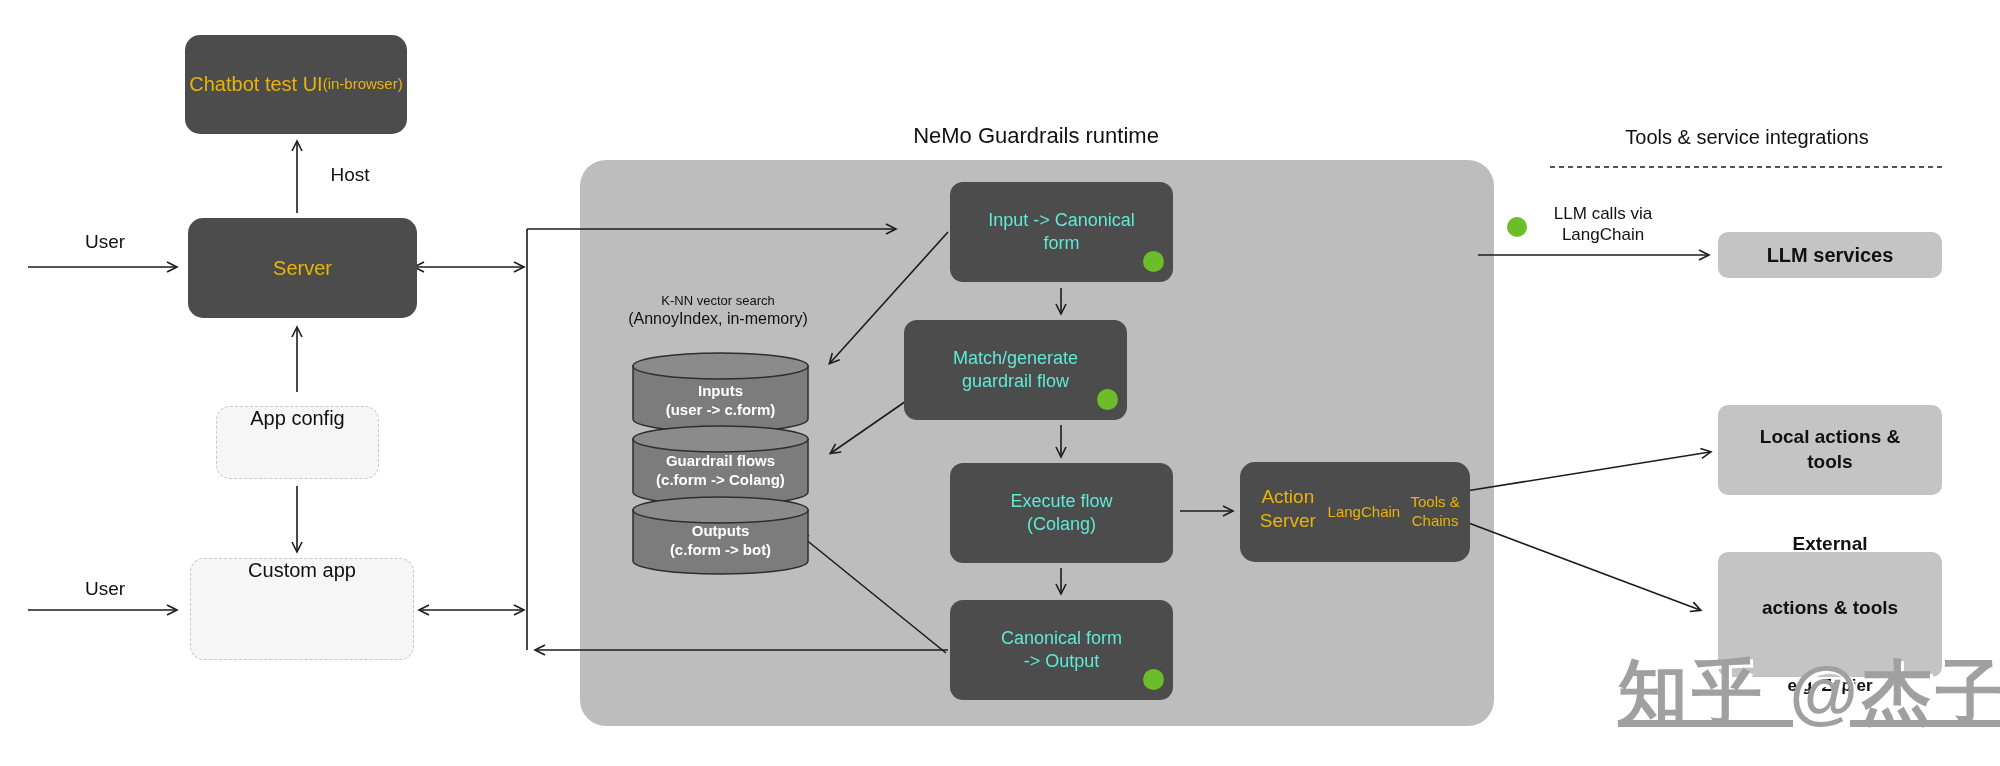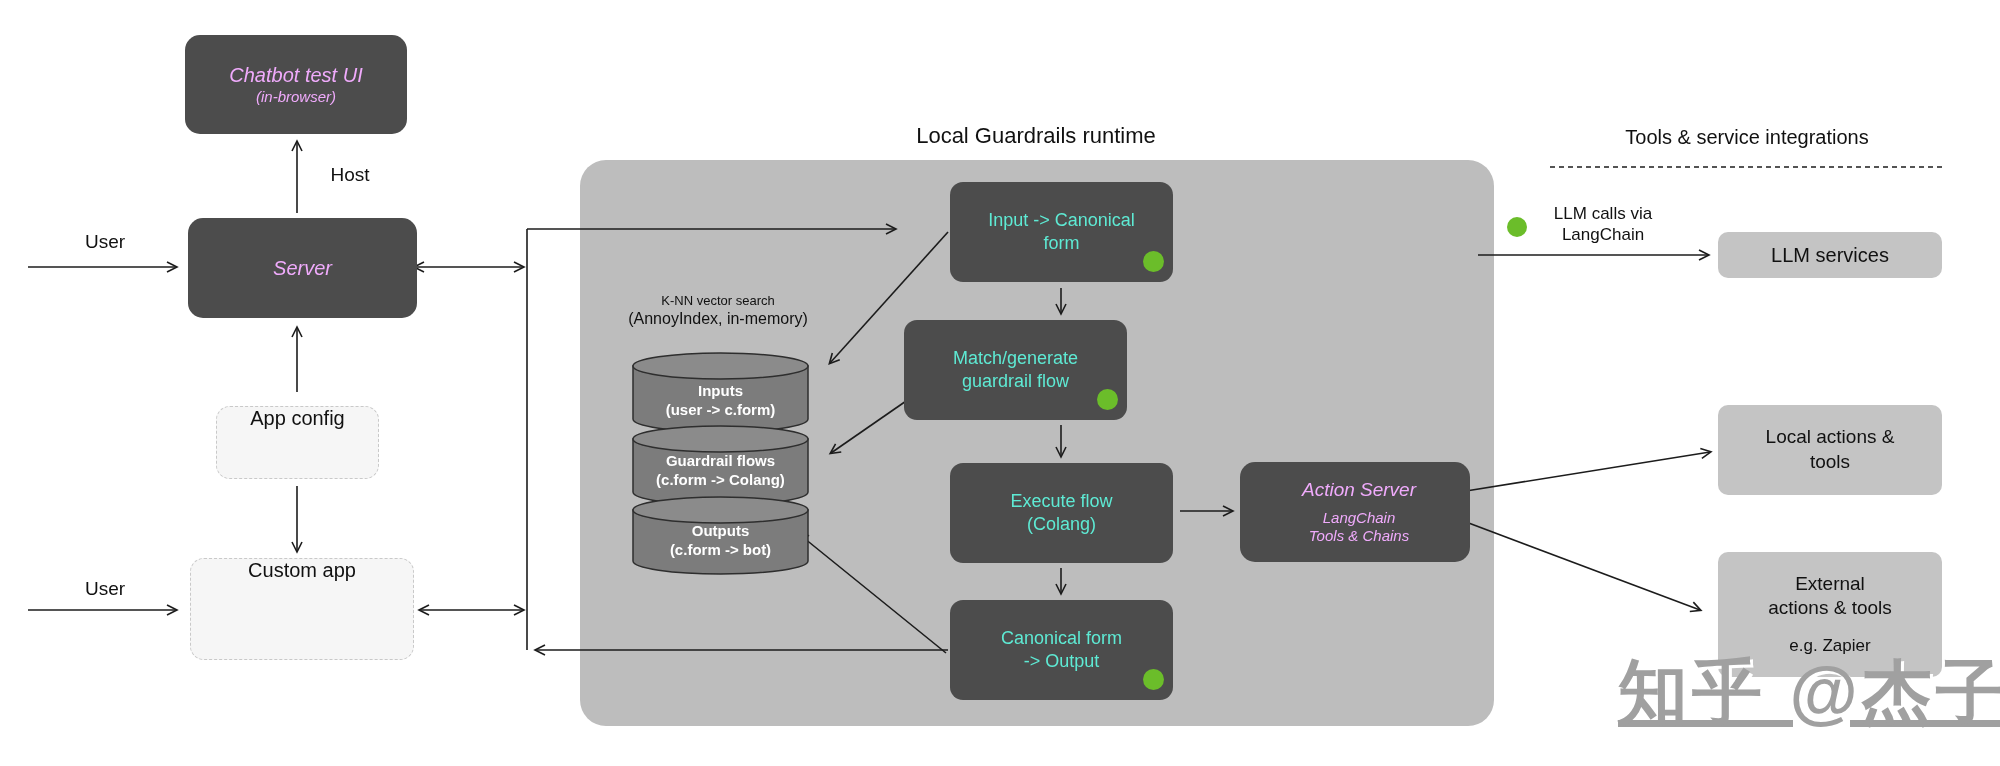--- a/index.html
+++ b/index.html
@@ -5,31 +5,31 @@
   :root{
     --dark:#4c4c4c; --panel:#bdbdbd; --cyl:#7c7c7c; --cyl_top:#8b8b8b;
     --graybox:#c4c4c4; --lightbox:#f6f6f6; --lightborder:#c9c9c9;
     --green:#6bbd2a; --line:#1c1c1c; --text:#111111; --watermark:#a0a0a0;
   }
   html,body{margin:0;padding:0;background:#fff;}
   body{font-family:"Liberation Sans","DejaVu Sans",sans-serif;color:var(--text);}
   .canvas{position:relative;width:2000px;height:766px;background:#fff;overflow:hidden;}
   .panel{position:absolute;left:580px;top:160px;width:914px;height:566px;background:var(--panel);border-radius:26px;z-index:1;}
   svg.wires{position:absolute;left:0;top:0;z-index:2;}
-  .box-dark{position:absolute;z-index:3;background:var(--dark);color:#f0abfc;border-radius:15px;
-    display:flex;flex-direction:column;align-items:center;justify-content:center;text-align:center;font-style:italic;}
+  .box-dark{position:absolute;z-index:3;background:var(--dark);color:#eab308;border-radius:15px;
+    display:flex;flex-direction:row;align-items:center;justify-content:center;text-align:center;}
   .big-title{font-size:20px;line-height:1.25;}
   .sub{font-size:15px;line-height:1.25;}
   .pbox{position:absolute;z-index:3;width:223px;height:100px;background:var(--dark);color:#5eead4;border-radius:13px;
     display:flex;align-items:center;justify-content:center;text-align:center;font-size:18px;line-height:1.3;}
   .dot{position:absolute;width:21px;height:21px;border-radius:50%;background:var(--green);right:9px;bottom:10px;}
   .box-light{position:absolute;z-index:3;background:var(--lightbox);border:1.5px dashed var(--lightborder);border-radius:14px;
     display:flex;align-items:flex-start;justify-content:center;text-align:center;font-size:20px;color:var(--text);}
   .box-gray{position:absolute;z-index:3;background:var(--graybox);border-radius:10px;
-    display:flex;flex-direction:column;align-items:center;justify-content:center;text-align:center;font-size:19px;line-height:1.3;color:var(--text);}
+    display:flex;flex-direction:column;align-items:center;justify-content:center;text-align:center;font-size:19px;line-height:1.3;color:var(--text);font-weight:bold;}
   .lbl{position:absolute;z-index:3;text-align:center;color:var(--text);}
   .lbl-19{font-size:19px;}
   .title-22{font-size:22px;}
   .title-20{font-size:20px;}
   .knn1{font-size:13px;line-height:1.2;}
   .knn2{font-size:16px;line-height:1.2;}
   .cyl-lbl{position:absolute;z-index:3;left:633px;width:175px;text-align:center;color:#fff;
     font-weight:bold;font-size:15px;line-height:19px;}
   .llm-lbl{font-size:17px;line-height:1.25;}
   .led{position:absolute;z-index:3;width:20px;height:20px;border-radius:50%;background:var(--green);}
@@ -109,21 +109,21 @@
   <div class="box-light" style="left:216px;top:406px;width:161px;height:71px;">
     <span>App config</span>
   </div>
 
   <div class="lbl lbl-19" style="left:60px;top:578px;width:90px;">User</div>
 
   <div class="box-light" style="left:190px;top:558px;width:222px;height:100px;">
     <span>Custom app</span>
   </div>
 
-  <div class="lbl title-22" style="left:876px;top:123px;width:320px;">Local Guardrails runtime</div>
+  <div class="lbl title-22" style="left:876px;top:123px;width:320px;">NeMo Guardrails runtime</div>
   <div class="lbl title-20" style="left:1557px;top:126px;width:380px;">Tools &amp; service integrations</div>
 
   <div class="lbl" style="left:592px;top:293px;width:252px;">
     <div class="knn1">K-NN vector search</div>
     <div class="knn2">(AnnoyIndex, in-memory)</div>
   </div>
 
   <div class="cyl-lbl" style="top:381px;">
     <div>Inputs</div>
     <div>(user -&gt; c.form)</div>
@@ -182,21 +182,21 @@
 
   <div class="box-gray" style="left:1718px;top:232px;width:224px;height:46px;font-size:20px;">
     <span>LLM services</span>
   </div>
 
   <div class="box-gray" style="left:1718px;top:405px;width:224px;height:90px;">
     <div>Local actions &amp;</div>
     <div>tools</div>
   </div>
 
-  <div class="box-gray" style="left:1718px;top:552px;width:224px;height:125px;">
+  <div class="box-gray" style="left:1718px;top:552px;width:224px;height:125px;gap:40px;">
     <div>External</div>
     <div>actions &amp; tools</div>
     <div class="note">e.g. Zapier</div>
   </div>
 
   <div class="watermark">知乎 @杰子</div>
 
 </div>
 
 </body></html>

